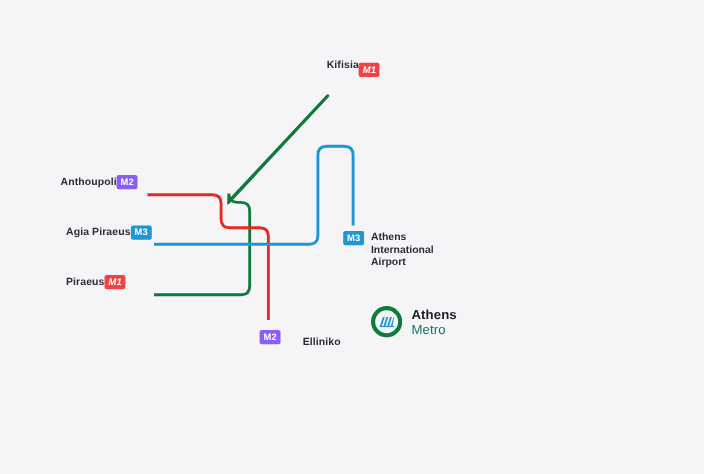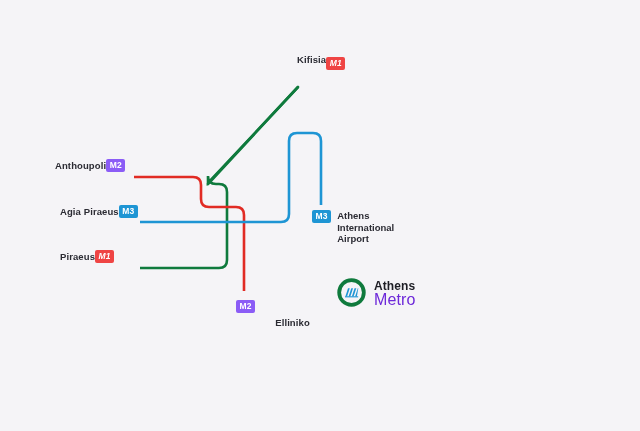--- a/index.html
+++ b/index.html
@@ -69,21 +69,21 @@
     align-items: flex-start;
     gap: 6px;
   }
   .multiline-name {
     font-size: 9.5px;
     font-weight: bold;
     color: #2b2b33;
     line-height: 11.5px;
     white-space: pre-line;
   }
-  .station-below .station-name { margin-top: 17px; padding-left: 20px; }
+  .station-below .station-name { margin-top: 6px; padding-left: 20px; }
 
   
   #brand-logo {
     position: absolute;
     left: 337px;
     top: 278px;
     display: flex;
     flex-direction: row;
     align-items: center;
     gap: 8px;
@@ -98,23 +98,23 @@
     flex-direction: column;
     line-height: 14px;
   }
   .logo-line1 {
     font-size: 12px;
     font-weight: bold;
     color: #1d1d24;
     letter-spacing: 0.1px;
   }
   .logo-line2 {
-    font-size: 16px;
+    font-size: 12px;
     font-weight: normal;
-    color: #6d28d9;
+    color: #0f766e;
     letter-spacing: 0.1px;
   }
 </style>
 </head>
 <body>
 
 <div id="map-canvas">
 
   <svg id="metro-lines-svg" viewBox="0 0 640 431">
 

